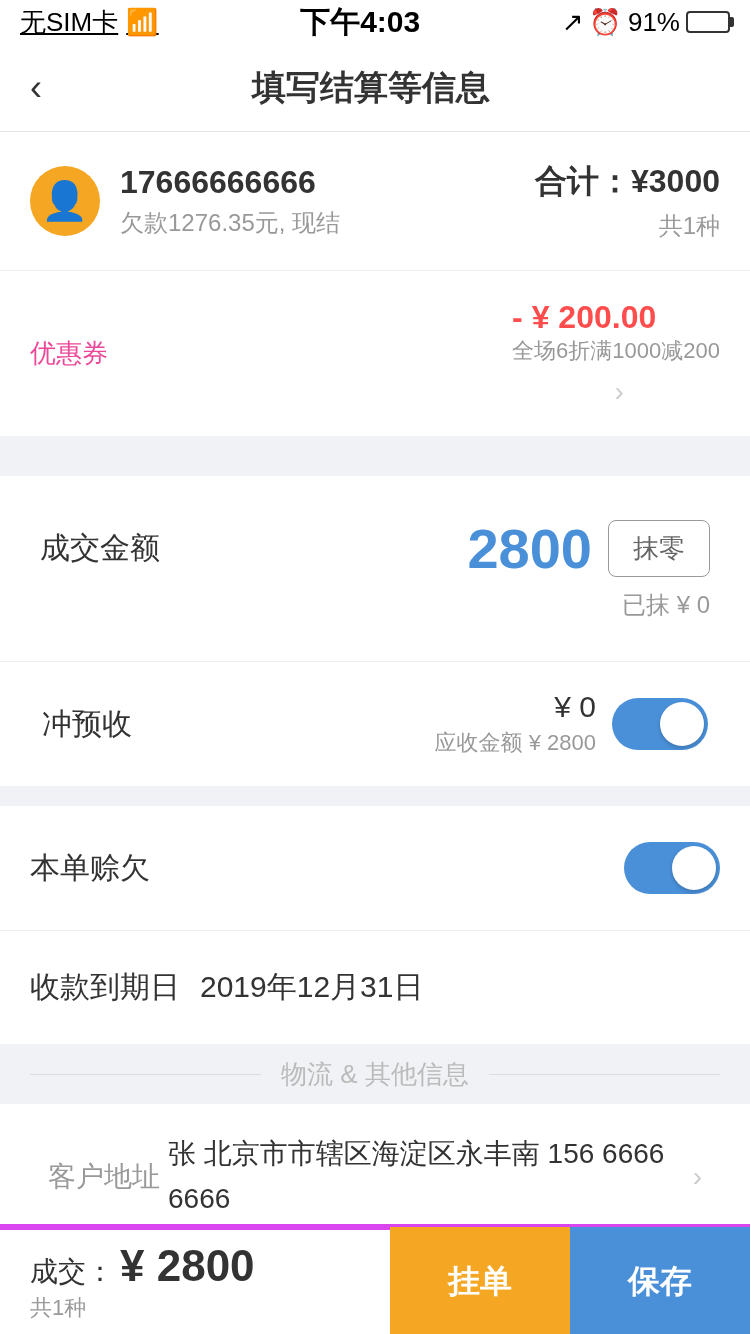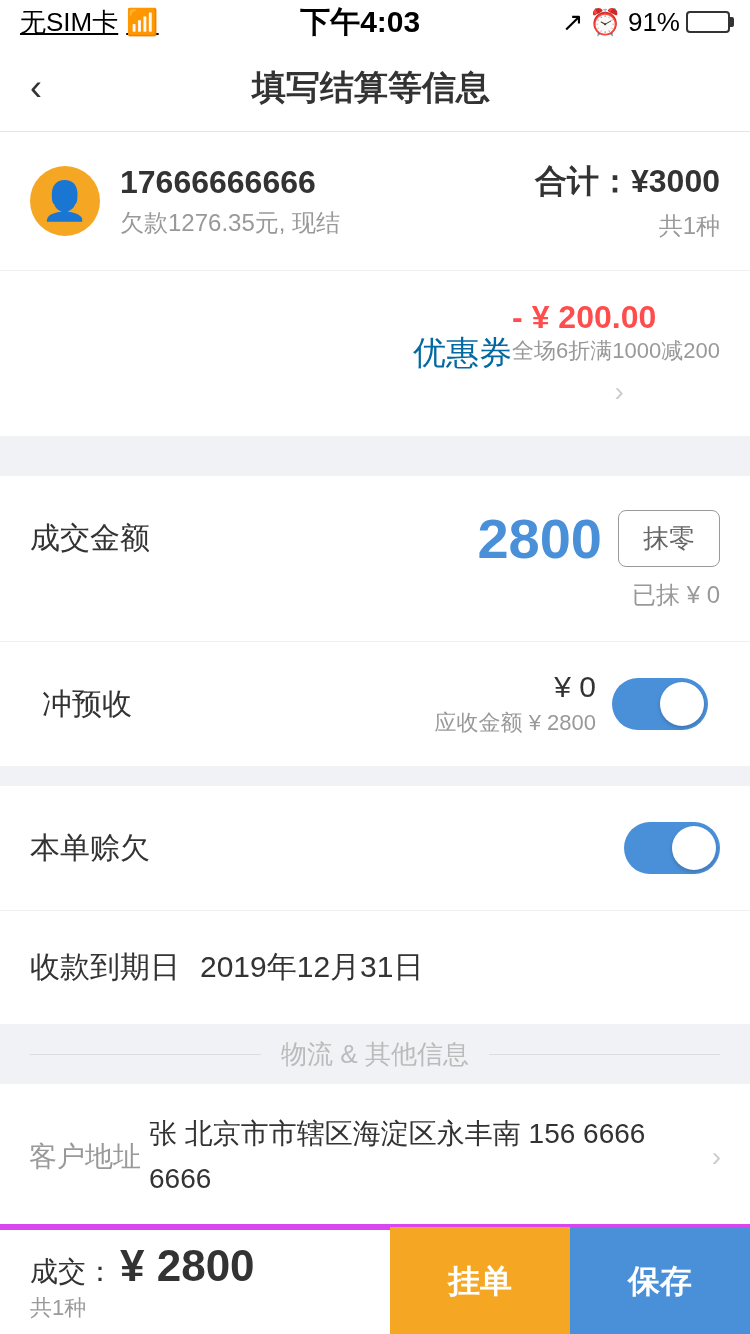--- a/index.html
+++ b/index.html
@@ -101,33 +101,33 @@
     .total-count { font-size: 24px; color: #999; margin-top: 6px; }
 
     
     .coupon-row {
       display: flex;
       align-items: center;
       padding: 28px 30px;
       background: #fff;
       border-top: 1px solid #f0f0f0;
     }
-    .coupon-label { font-size: 33px; color: #0369a1; flex: 1; text-align: right; }
+    .coupon-label { font-size: 26px; color: #ec4899; flex: 1; }
     .coupon-right { display: flex; align-items: center; gap: 10px; flex-direction: column; }
     .coupon-discount { font-size: 32px; color: #ff4d4d; font-weight: 600; }
     .coupon-desc { font-size: 22px; color: #999; }
     .coupon-arrow { font-size: 28px; color: #ccc; margin-left: 6px; }
 
     
     .section-divider { height: 20px; background: #f0f2f5; }
 
     
     .amount-section {
       background: #fff;
-      padding: 30px;
+      padding: 40px;
     }
     .amount-row {
       display: flex;
       align-items: center;
       justify-content: space-between;
     }
     .amount-label { font-size: 30px; color: #333; }
     .amount-right { display: flex; align-items: center; gap: 16px; }
     .amount-value { font-size: 56px; font-weight: 700; color: #4a90d9; }
     .round-btn {
@@ -204,21 +204,21 @@
     .logistics-line {
       position: absolute;
       top: 50%; left: 30px; right: 30px;
       height: 1px;
       background: #ddd;
     }
 
     
     .address-section {
       background: #fff;
-      padding: 28px 29px;
+      padding: 28px 48px;
       display: flex;
       align-items: center;
     }
     .address-label { font-size: 28px; color: #999; width: 120px; flex-shrink: 0; }
     .address-value { font-size: 28px; color: #333; flex: 1; line-height: 1.6; }
     .address-arrow { font-size: 28px; color: #ccc; margin-left: 10px; }
 
     
     .empty-area {
       background: #f0f2f5;

